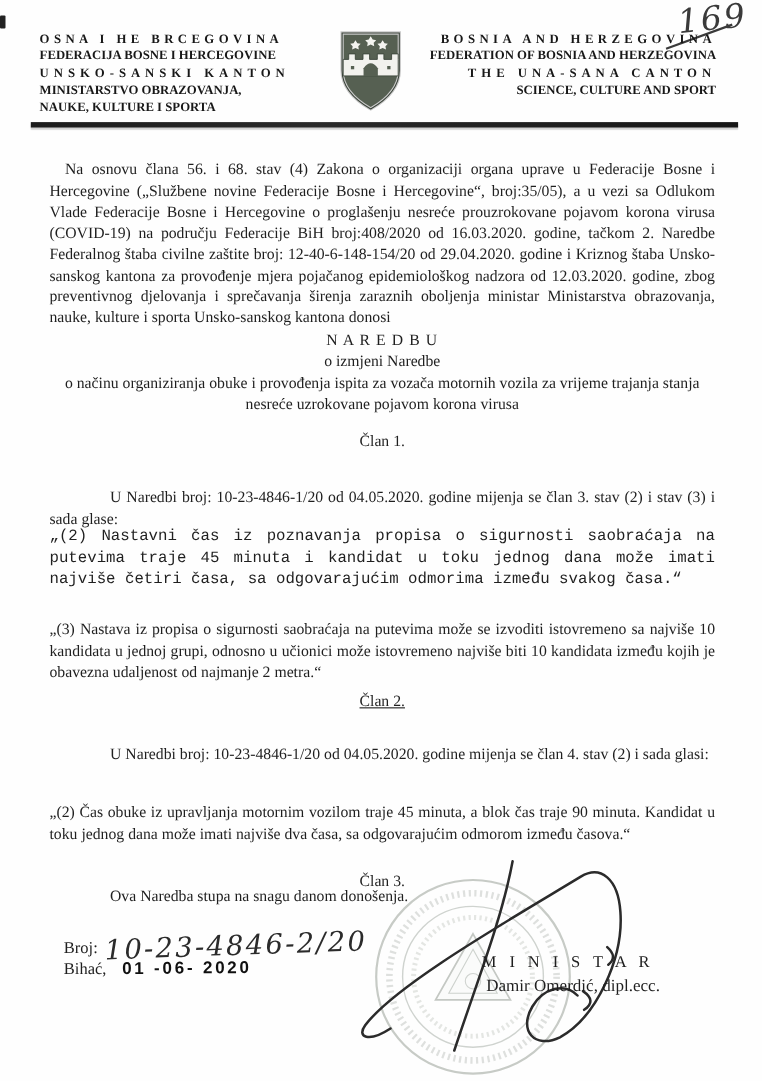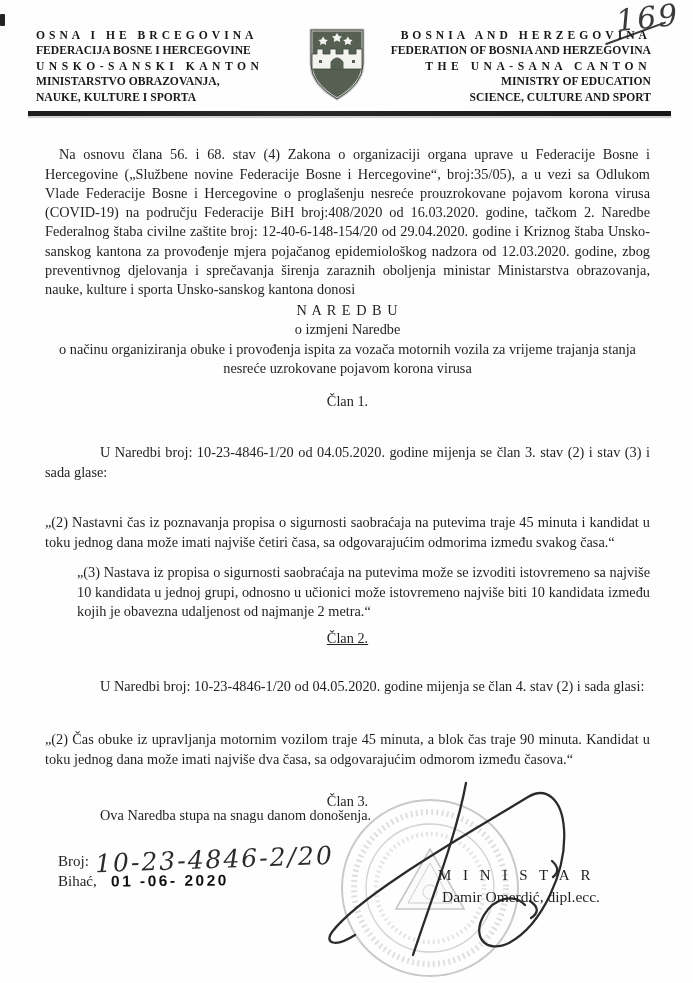--- a/index.html
+++ b/index.html
@@ -47,22 +47,22 @@
   .para.indent-big{text-indent:55px;}
   .center{position:absolute;left:0;right:0;text-align:center;}
   .title-sp{letter-spacing:1px;}
 
   .p-intro{top:131px;}
   .t-naredbu{top:301px;}
   .t-sub1{top:320px;}
   .t-sub2{top:340px;}
   .h-clan1{top:392px;}
   .c1p1{top:429px;}
-  .c1p2{top:499px;}
-  .c1p3{top:549px;margin-left:32px;}
+  .c1p2{top:465px;font-family:Liberation Mono, monospace;}
+  .c1p3{top:549px;}
   .h-clan2{top:629px;text-decoration:underline;}
   .c2p1{top:663px;}
   .c2p2{top:716px;}
   .h-clan3{top:792px;}
   .c3p1{top:792px;left:55px;right:auto;text-align:center;}
 
   
   .broj-line{position:absolute;left:58px;top:843px;font-size:15px;white-space:nowrap;}
   .broj-value{
     font-family:"DejaVu Serif",serif;font-style:italic;font-size:25px;color:#2b2b2b;
@@ -93,21 +93,20 @@
       <div class="ls-wide">OSNA I HE BRCEGOVINA</div>
       <div>FEDERACIJA BOSNE I HERCEGOVINE</div>
       <div class="ls-wide2">UNSKO-SANSKI KANTON</div>
       <div>MINISTARSTVO OBRAZOVANJA,</div>
       <div>NAUKE, KULTURE I SPORTA</div>
     </div>
     <div class="lh-col lh-right">
       <div class="ls-wide">BOSNIA AND HERZEGOVINA</div>
       <div>FEDERATION OF BOSNIA AND HERZEGOVINA</div>
       <div class="ls-wide2">THE UNA-SANA CANTON</div>
-      <div>MINISTRY OF EDUCATION</div>
       <div>SCIENCE, CULTURE AND SPORT</div>
     </div>
   </div>
 
   <svg class="emblem" viewBox="0 0 60 76">
     <path d="M4 3 H56 V37 Q56 57 30 72 Q4 57 4 37 Z" fill="#566052" stroke="#c9c9c9" stroke-width="3"></path>
     <path d="M4 3 H56 V37 Q56 57 30 72 Q4 57 4 37 Z" fill="none" stroke="#3c453b" stroke-width="1"></path>
     <g fill="#f4f4f0">
       <path d="M17 9 l1.8 3 3.2 .5 -2.3 2.3 .5 3.2 -3.2 -1.6 -3.2 1.6 .5 -3.2 -2.3 -2.3 3.2 -.5 Z" transform="translate(0,1) scale(0.95)"></path>
       <path d="M30 6 l1.8 3 3.2 .5 -2.3 2.3 .5 3.2 -3.2 -1.6 -3.2 1.6 .5 -3.2 -2.3 -2.3 3.2 -.5 Z"></path>

